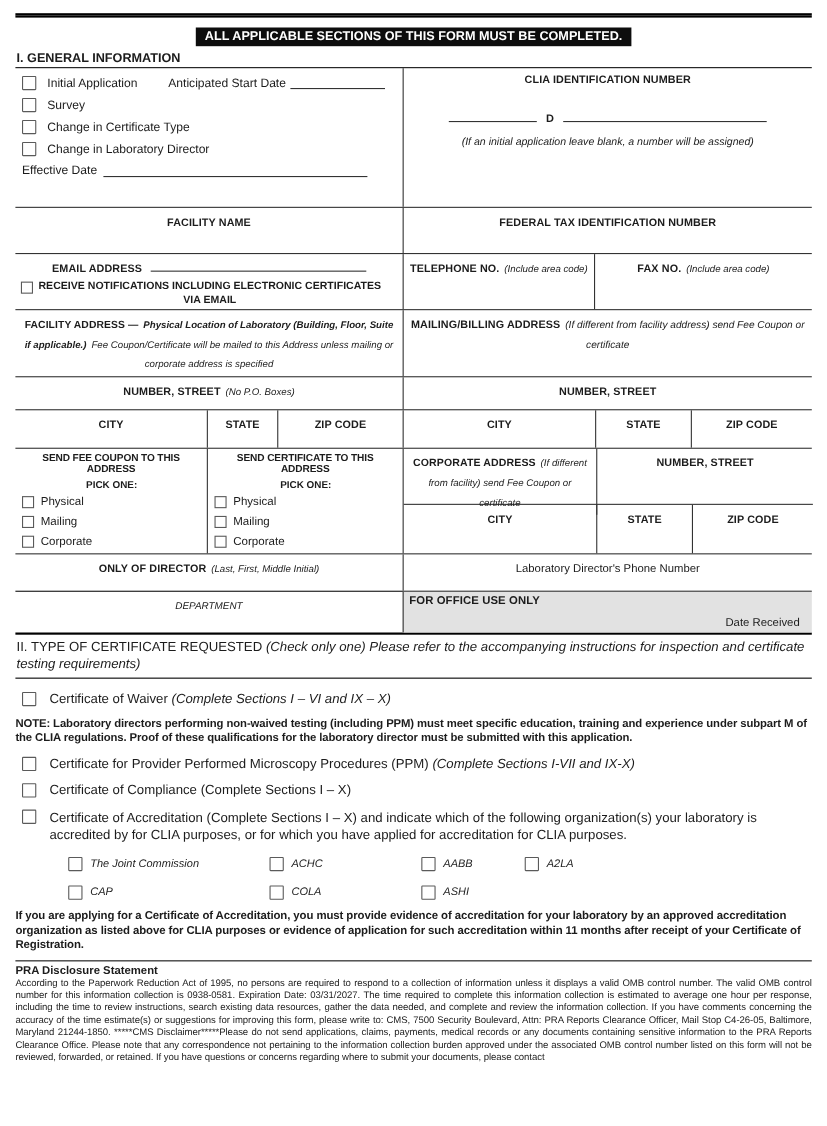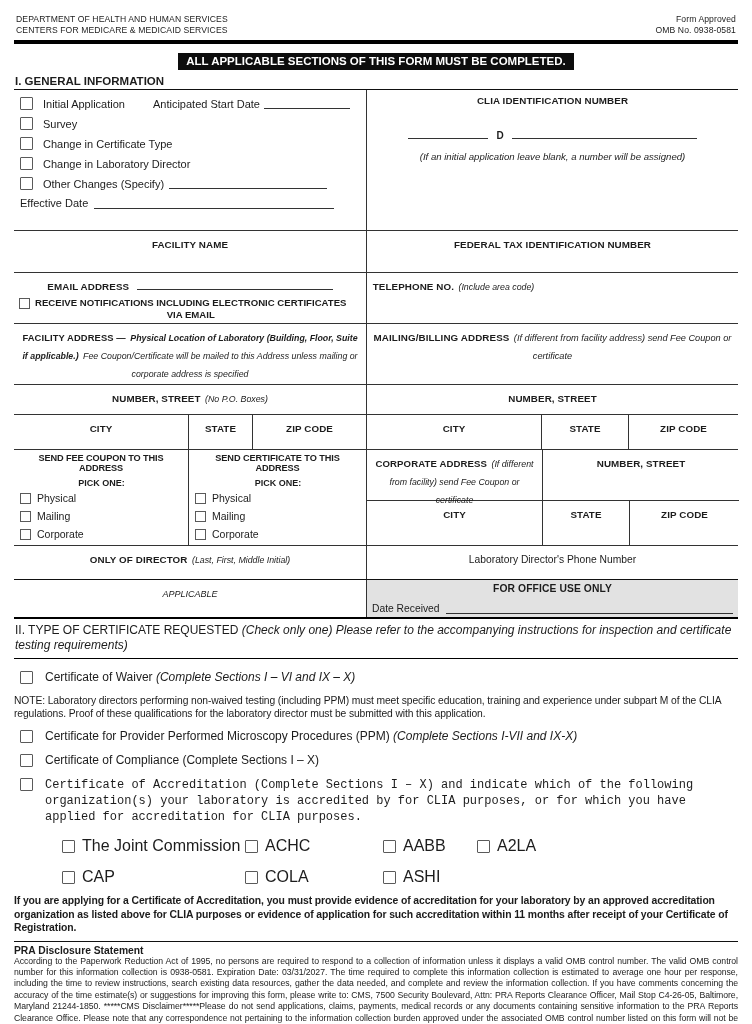--- a/index.html
+++ b/index.html
@@ -59,61 +59,51 @@
 
   .pickone { font-size:9px; font-weight:bold; margin:5px 0 4px 1px; }
   .sendlbl { font-size:9.2px; font-weight:bold; letter-spacing:-0.1px; }
   .choice { display:flex; align-items:center; margin:0 0 6px 1px; }
   .choice span.t { font-size:10.5px; margin-left:6px; }
 
   .corp-block { display:grid; grid-template-rows:50px 1fr; }
   .corp-top { display:grid; grid-template-columns:175px 197px; }
   .corp-bot { display:grid; grid-template-columns:175px 87px 110px; border-top:1px solid #333; }
 
-  .office { background:#e2e2e2; display:flex; flex-direction:column; justify-content:space-between; }
+  .office { background:#e2e2e2; display:flex; flex-direction:row; justify-content:space-between; }
   .office .dr { font-size:10.3px; display:flex; align-items:flex-end; }
   .office .dr .fill { flex:1 1 auto; margin-left:6px; }
 
   
   .s2-heading { padding:4px 1px 5px 1px; font-size:12px; line-height:15px; }
   .s2-heading .b { font-weight:normal; }
   .s2-heading .i { font-style:italic; }
 
   .certs { padding:2px 0 0 0; }
   .certrow { display:flex; margin:9px 0 9px 6px; }
   .certrow .cb { margin-top:1px; }
   .certrow .txt { font-size:12px; line-height:15px; margin-left:12px; }
   .certrow .txt .sfx { font-style:italic; }
-  .note2 { font-size:10.3px; font-weight:normal; line-height:13px; margin:2px 0 2px 0; letter-spacing:-0.1px; }
+  .note2 { font-size:10.3px; font-weight:bold; line-height:13px; margin:2px 0 2px 0; letter-spacing:-0.1px; }
 
   .orgs { margin:12px 0 6px 48px; display:grid; grid-template-columns:183px 138px 94px auto; row-gap:13px; }
   .org { display:flex; align-items:center; }
-  .org .t { font-size:16px; margin-left:7px; }
+  .org .t { font-size:10px; margin-left:7px;font-style:italic; }
 
   .accred-note { font-size:10.4px; font-weight:bold; line-height:13.5px; margin:8px 0 6px 0; letter-spacing:-0.1px; }
 
   .pra { border-top:1.5px solid #111; padding-top:3px; }
   .pra-h { font-size:10.3px; font-weight:bold; }
   .pra-b { font-size:8.7px; line-height:11.4px; text-align:justify; letter-spacing:-0.05px; }
 </style>
 </head>
 <body>
 
 <div class="page">
 
-  <div class="hdr">
-    <div class="hdr-left">
-      <div>DEPARTMENT OF HEALTH AND HUMAN SERVICES</div>
-      <div>CENTERS FOR MEDICARE &amp; MEDICAID SERVICES</div>
-    </div>
-    <div class="hdr-right">
-      <div>Form Approved</div>
-      <div>OMB No. 0938-0581</div>
-    </div>
-  </div>
   <div class="rule2"></div>
 
   <div class="rule2"></div>
 
   <div class="banner-wrap">
     <span class="banner">ALL APPLICABLE SECTIONS OF THIS FORM MUST BE COMPLETED.</span>
   </div>
 
   <div class="s1-heading">I. GENERAL INFORMATION</div>
 
@@ -131,25 +121,20 @@
           <span class="cb"></span>
           <span class="optlbl">Survey</span>
         </div>
         <div class="cbline">
           <span class="cb"></span>
           <span class="optlbl">Change in Certificate Type</span>
         </div>
         <div class="cbline">
           <span class="cb"></span>
           <span class="optlbl">Change in Laboratory Director</span>
-        </div>
-        <div class="cbline">
-          <span class="cb"></span>
-          <span class="optlbl">Other Changes (Specify)</span>
-          <span class="fill" style="width:158px;margin-left:5px;"></span>
         </div>
         <div class="cbline" style="margin-bottom:18px;">
           <span class="optlbl" style="margin-left:0;">Effective Date</span>
           <span class="fill" style="width:240px;margin-left:6px;"></span>
         </div>
       </div>
       <div class="cell bl clia-cell">
         <span class="lbl">CLIA IDENTIFICATION NUMBER</span>
         <div class="clia-line">
           <span class="fill" style="width:80px;"></span>
@@ -178,20 +163,24 @@
         <div style="display:flex;margin-top:3px;">
           <span class="cb-sm" style="margin-top:1px;"></span>
           <div style="margin-left:5px;">
             <div class="lbl-n" style="font-size:9.6px;">RECEIVE NOTIFICATIONS INCLUDING ELECTRONIC CERTIFICATES</div>
             <div class="lbl-n" style="font-size:9.6px;margin-top:1px;">VIA EMAIL</div>
           </div>
         </div>
       </div>
       <div class="cell bl">
         <span class="lbl">TELEPHONE NO.</span>
+        <span class="note-i">(Include area code)</span>
+      </div>
+      <div class="cell bl">
+        <span class="lbl">FAX NO.</span>
         <span class="note-i">(Include area code)</span>
       </div>
     </div>
 
     <div class="row r4">
       <div class="cell">
         <span class="lbl" style="font-size:9.4px;">FACILITY ADDRESS —</span>
         <span class="bi">Physical Location of Laboratory (Building, Floor, Suite if applicable.)</span>
         <span class="note-i">Fee Coupon/Certificate will be mailed to this Address unless mailing or corporate address is specified</span>
       </div>
@@ -276,21 +265,21 @@
         <span class="lbl">ONLY OF DIRECTOR</span>
         <span class="note-i">(Last, First, Middle Initial)</span>
       </div>
       <div class="cell bl">
         <span style="font-size:10.3px;">Laboratory Director's Phone Number</span>
       </div>
     </div>
 
     <div class="row r9">
       <div class="cell">
-        <span class="note-i" style="font-size:9px;">APPLICABLE</span>
+        <span class="note-i" style="font-size:9px;">DEPARTMENT</span>
       </div>
       <div class="cell bl office">
         <div class="lbl" style="font-size:10.3px;">FOR OFFICE USE ONLY</div>
         <div class="dr">
           <span>Date Received</span>
           <span class="fill"></span>
         </div>
       </div>
     </div>
   </div>
@@ -314,21 +303,21 @@
       <span class="txt">
         <span>Certificate for Provider Performed Microscopy Procedures (PPM) </span><span class="sfx">(Complete Sections I-VII and IX-X)</span>
       </span>
     </div>
     <div class="certrow">
       <span class="cb"></span>
       <span class="txt">
         <span>Certificate of Compliance (Complete Sections I – X)</span>
       </span>
     </div>
-    <div class="certrow" style="margin-bottom:4px;font-family:Liberation Mono, monospace;">
+    <div class="certrow" style="margin-bottom:4px;">
       <span class="cb"></span>
       <span class="txt" style="line-height:16px;">
         <span>Certificate of Accreditation (Complete Sections I – X) and indicate which of the following organization(s) your laboratory is accredited by for CLIA purposes, or for which you have applied for accreditation for CLIA purposes.</span>
       </span>
     </div>
 
     <div class="orgs">
       <div class="org">
           <span class="cb"></span>
           <span class="t">The Joint Commission</span>

